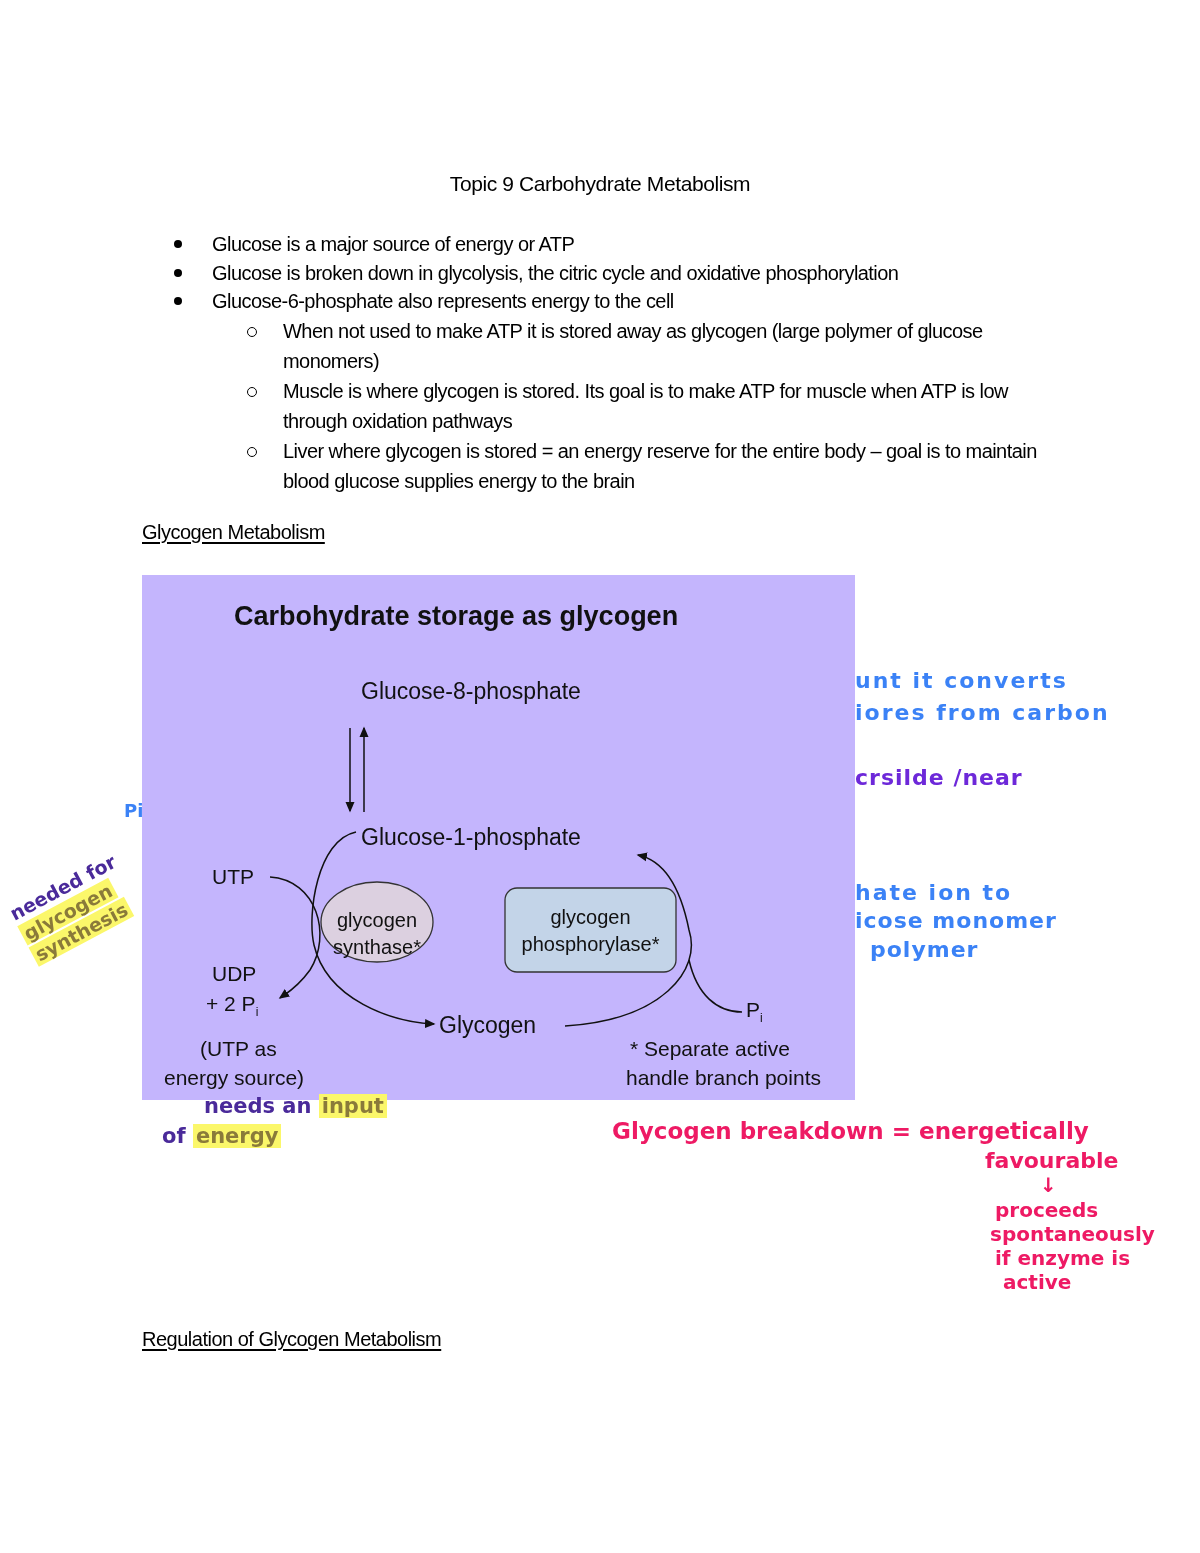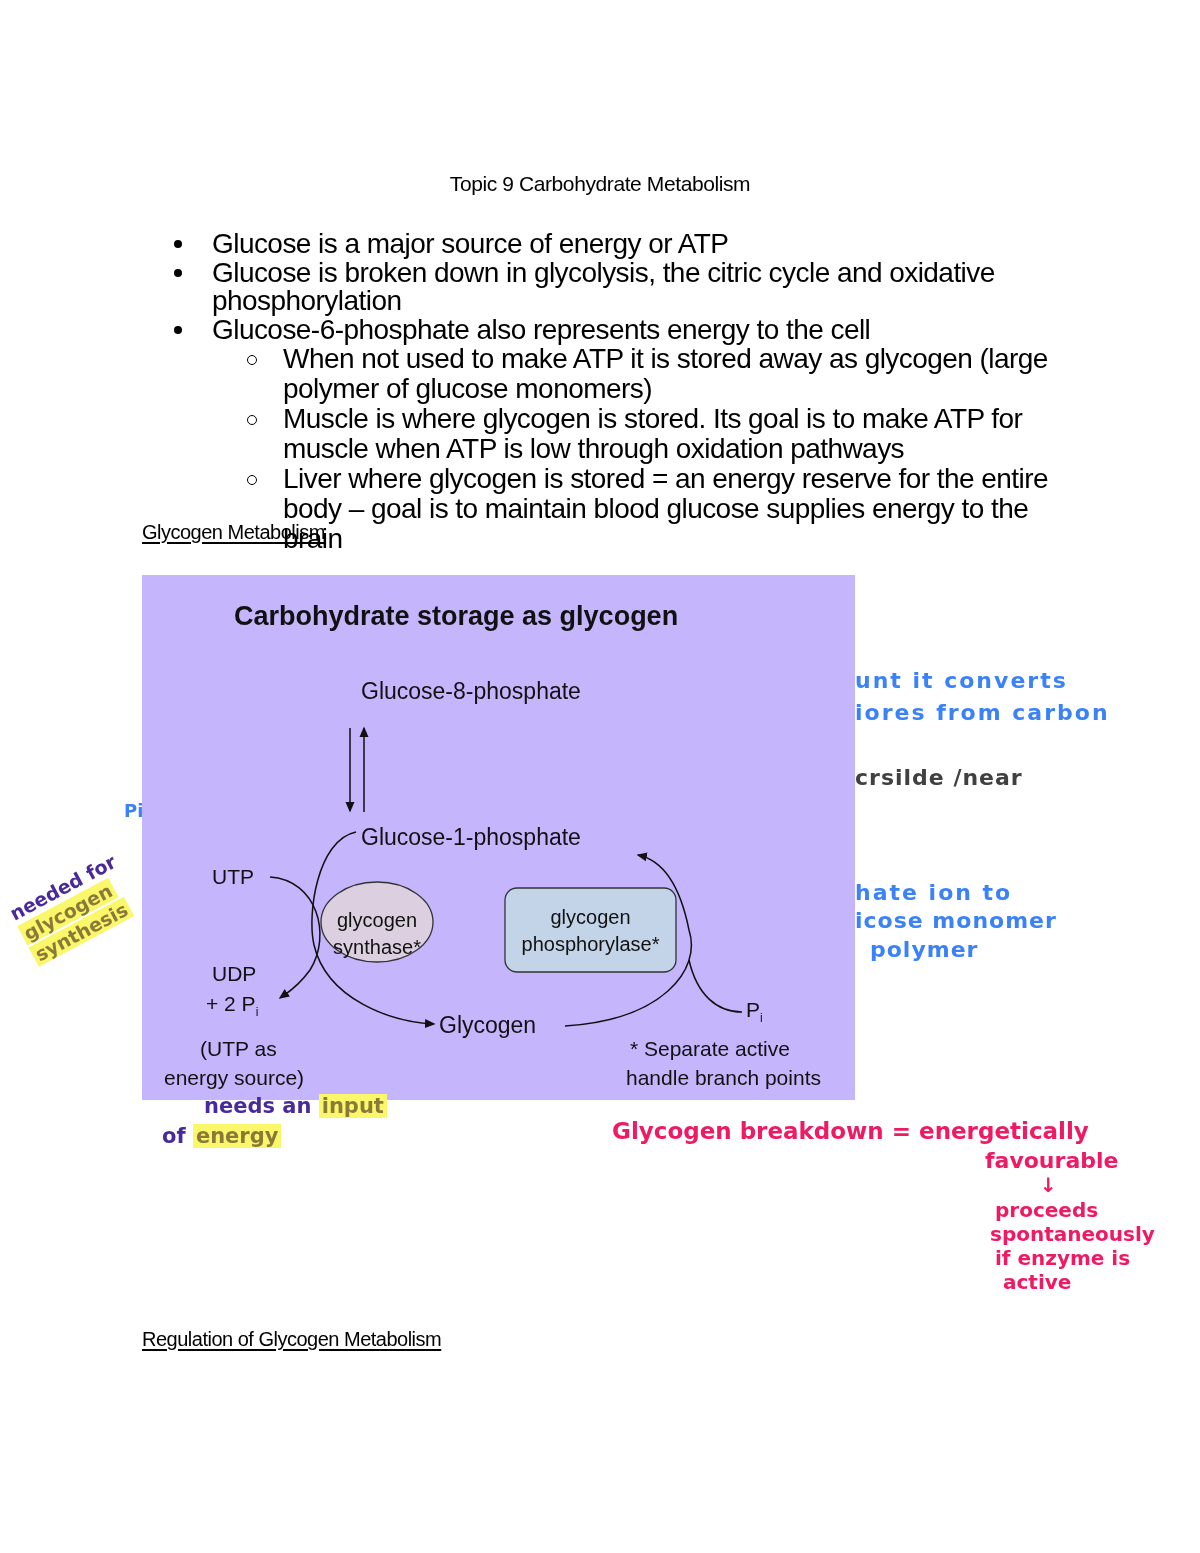--- a/index.html
+++ b/index.html
@@ -4,38 +4,38 @@
 <style>
   html, body { margin:0; padding:0; background:#ffffff; }
   body { width:1200px; height:1553px; position:relative; overflow:hidden;
          font-family:"Liberation Sans", sans-serif; color:#000; }
   .page { position:absolute; left:0; top:0; width:976px; height:1553px; background:#fff; }
 
   .doc-title { position:absolute; top:172px; left:0; width:1200px; text-align:center;
                font-family:"Liberation Sans Narrow","Liberation Sans", sans-serif;
                font-size:21px; letter-spacing:-0.4px; }
   .bullets { position:absolute; left:170px; top:230px; width:900px; margin:0; padding:0; list-style:none;
-             font-size:28px; letter-spacing:-0.55px; line-height:28.5px; }
+             font-size:20px; letter-spacing:-0.55px; line-height:28.5px; }
   .bullets li { position:relative; padding-left:42px; }
   .bullets li .dot { position:absolute; left:4px; top:10px; width:8px; height:8px; border-radius:50%; background:#000; }
   .sub { list-style:none; margin:0; padding:0; }
   .sub li { padding-left:0; position:relative; left:71px; width:790px; line-height:30px; margin-bottom:0; }
   .sub li .circ { position:absolute; left:-36px; top:11px; width:8px; height:8px; border:1.4px solid #000; border-radius:50%; }
 
   .section-h { position:absolute; left:142px; font-size:20px; letter-spacing:-0.5px;
                text-decoration:underline; text-underline-offset:3px; }
 
   .diagram { position:absolute; left:142px; top:575px; width:713px; height:525px; background:#c4b5fd; }
   .diagram svg { position:absolute; left:0; top:0; }
   .dg-text { position:absolute; font-family:"Liberation Sans", sans-serif; color:#111; white-space:nowrap; }
 
   .hw { position:absolute; font-family:"DejaVu Sans", sans-serif; font-weight:bold; white-space:nowrap; }
   .hw.red { color:#3b82f6; }
   .hw.pink { color:#ee1a64; }
-  .hw.purple { color:#404040; }
+  .hw.purple { color:#6d28d9; }
   .hw.indigo { color:#4a2a9a; }
   .hl { background:#fbf76a; color:#8a7a3a; padding:0 3px; }
 </style>
 </head>
 <body>
 
 <div class="page">
 
   <div class="doc-title">Topic 9 Carbohydrate Metabolism</div>
 

